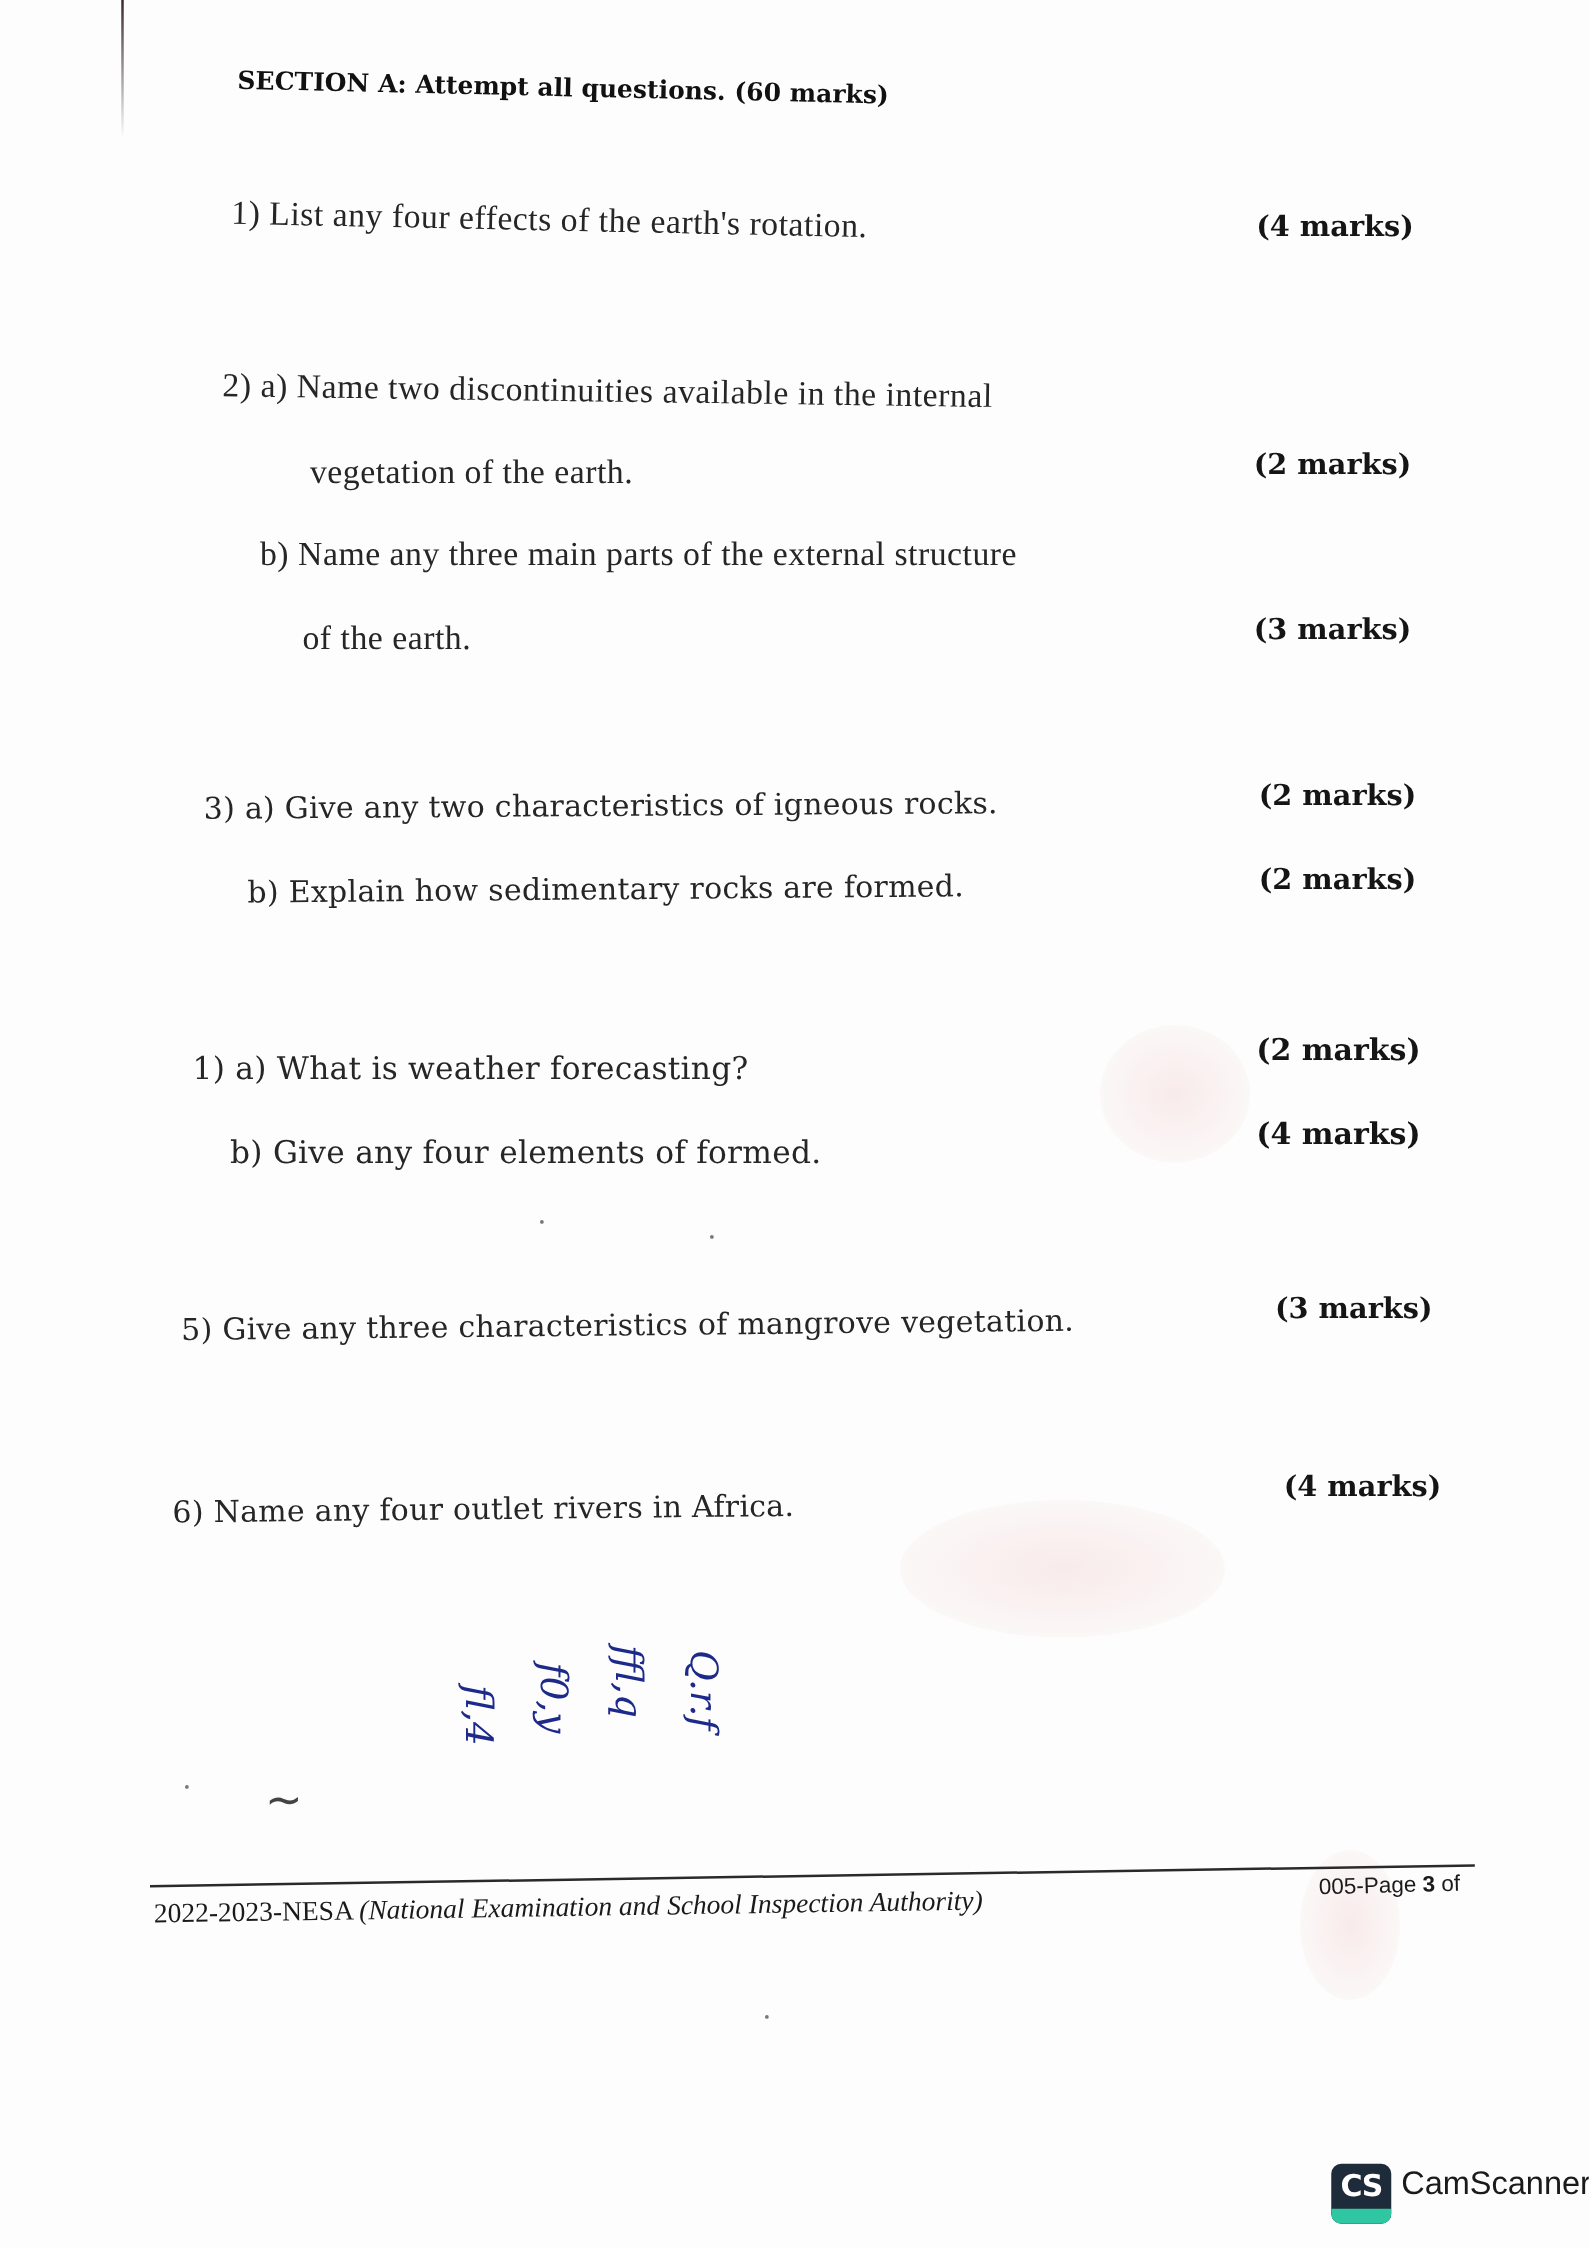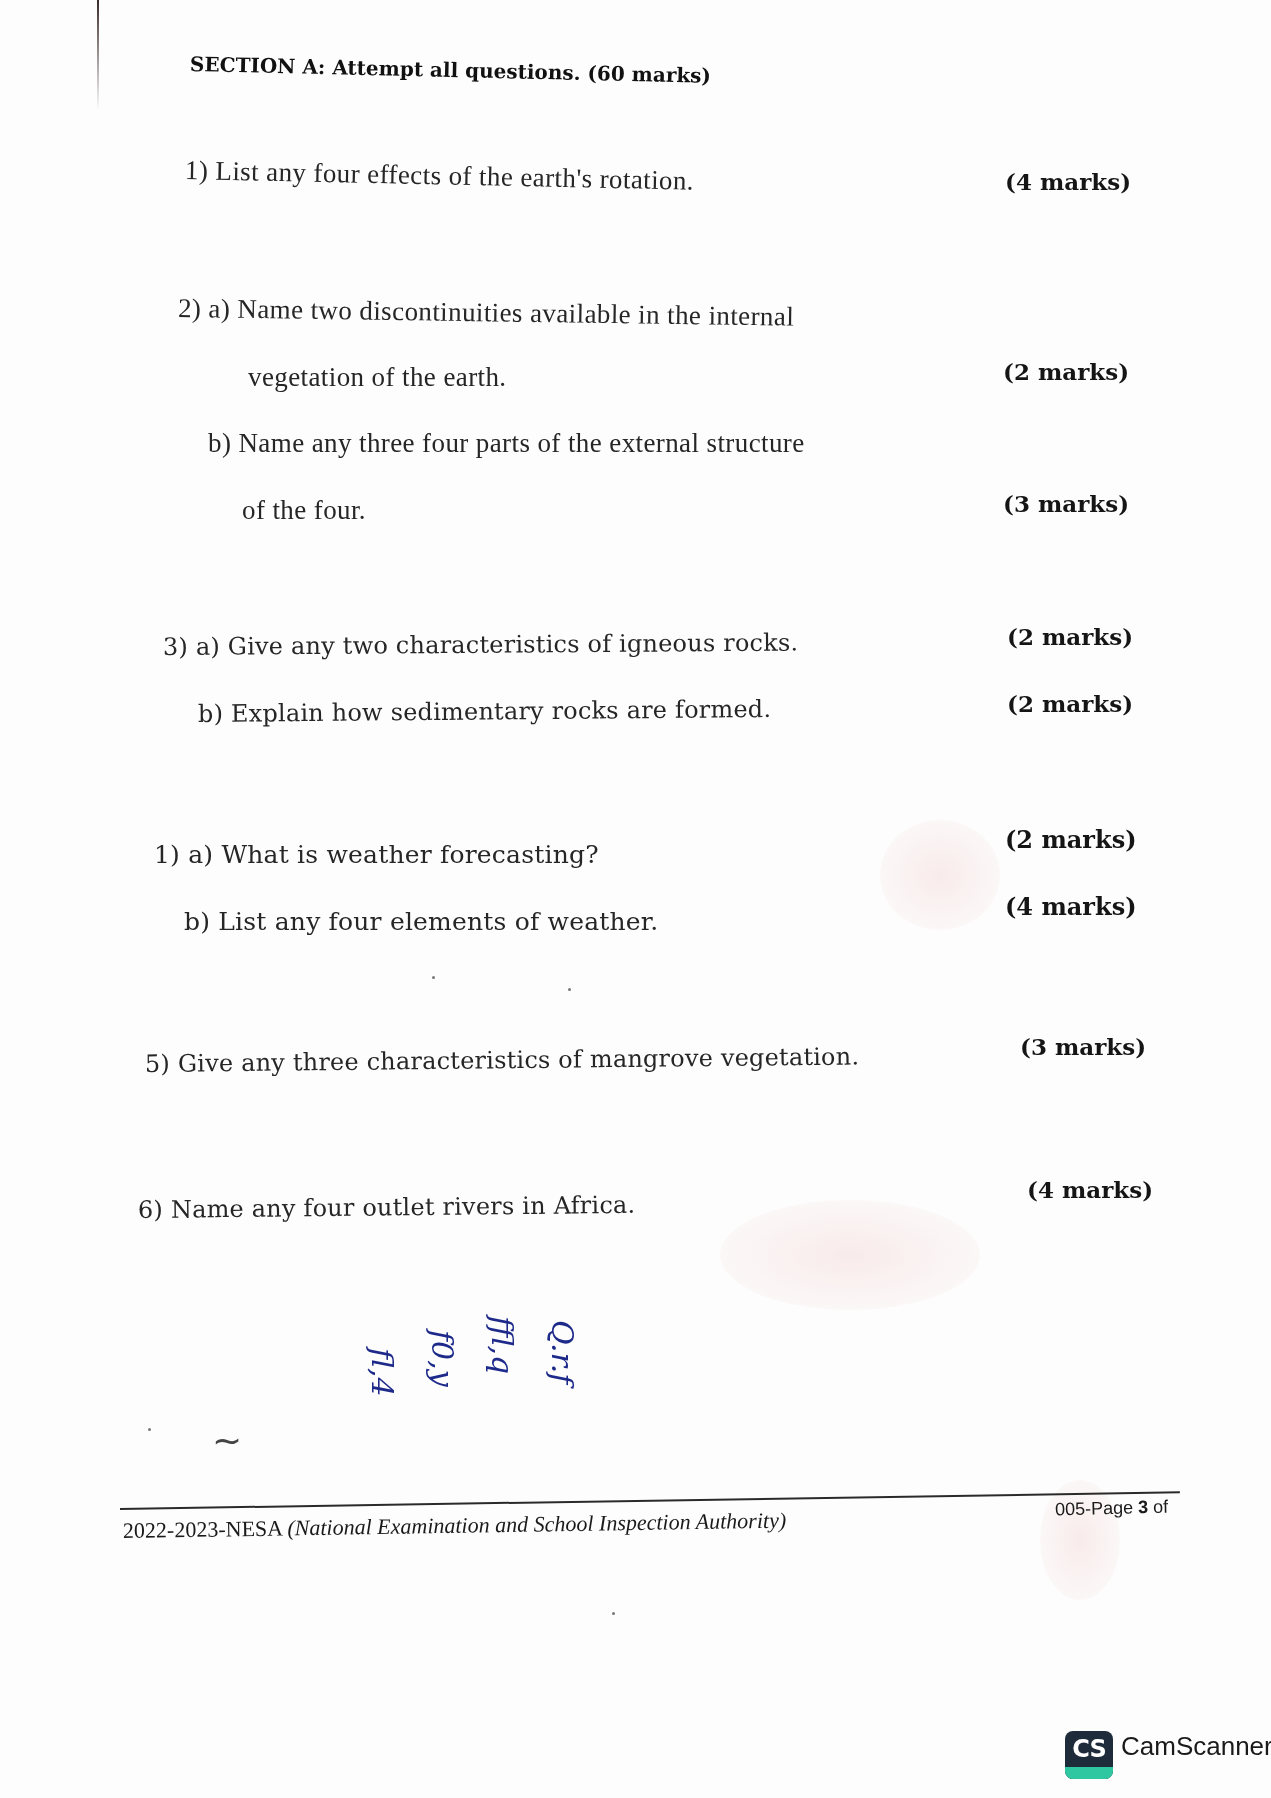--- a/index.html
+++ b/index.html
@@ -93,32 +93,32 @@
 
   <div class="section-title">SECTION A: Attempt all questions. (60 marks)</div>
 
   <div class="q" style="left:185px;top:155px;transform:rotate(1.2deg);transform-origin:left center;">1) List any four effects of the earth's rotation.</div>
   <div class="marks" style="left:1005px;top:168px;">(4 marks)</div>
 
   <div class="q" style="left:178px;top:293px;transform:rotate(0.8deg);transform-origin:left center;">2) a) Name two discontinuities available in the internal</div>
   <div class="q" style="left:248px;top:362px;">vegetation of the earth.</div>
   <div class="marks" style="left:1003px;top:358px;">(2 marks)</div>
 
-  <div class="q" style="left:208px;top:428px;">b) Name any three four parts of the external structure</div>
-  <div class="q" style="left:242px;top:495px;">of the four.</div>
+  <div class="q" style="left:208px;top:428px;">b) Name any three main parts of the external structure</div>
+  <div class="q" style="left:242px;top:495px;">of the earth.</div>
   <div class="marks" style="left:1003px;top:490px;">(3 marks)</div>
 
   <div class="q alt" style="left:163px;top:633px;transform:rotate(-0.4deg);transform-origin:left center;">3) a) Give any two characteristics of igneous rocks.</div>
   <div class="marks" style="left:1007px;top:623px;">(2 marks)</div>
   <div class="q alt" style="left:198px;top:700px;transform:rotate(-0.5deg);transform-origin:left center;">b) Explain how sedimentary rocks are formed.</div>
   <div class="marks" style="left:1007px;top:690px;">(2 marks)</div>
 
   <div class="q alt" style="left:154px;top:840px;font-size:25px;">1) a) What is weather forecasting?</div>
   <div class="marks" style="left:1005px;top:825px;font-size:24px;">(2 marks)</div>
-  <div class="q alt" style="left:184px;top:907px;font-size:25px;">b) List any four elements of weather.</div>
+  <div class="q alt" style="left:184px;top:907px;font-size:25px;">b) Give any four elements of formed.</div>
   <div class="marks" style="left:1005px;top:892px;font-size:24px;">(4 marks)</div>
 
   <div class="q alt" style="left:145px;top:1050px;transform:rotate(-0.6deg);transform-origin:left center;">5) Give any three characteristics of mangrove vegetation.</div>
   <div class="marks" style="left:1020px;top:1033px;">(3 marks)</div>
 
   <div class="q alt" style="left:138px;top:1196px;transform:rotate(-0.6deg);transform-origin:left center;">6) Name any four outlet rivers in Africa.</div>
   <div class="marks" style="left:1027px;top:1176px;">(4 marks)</div>
 
   <div class="handwriting">
     <span class="hw-line" style="left:240px;top:0px;">Q.r.f</span>

